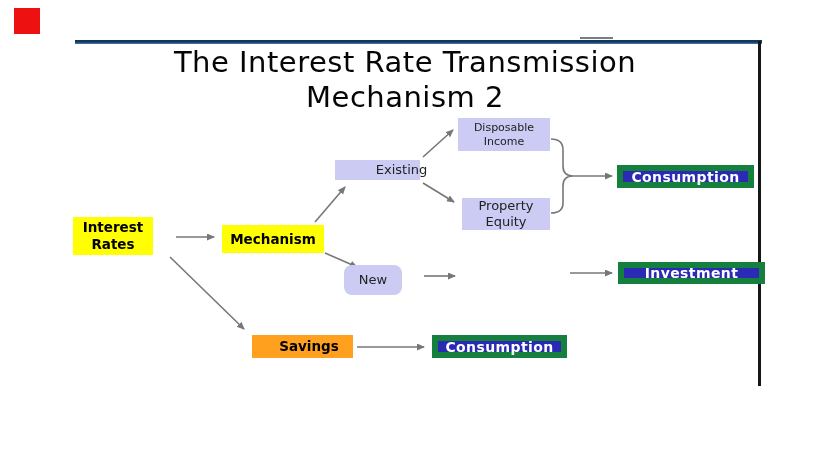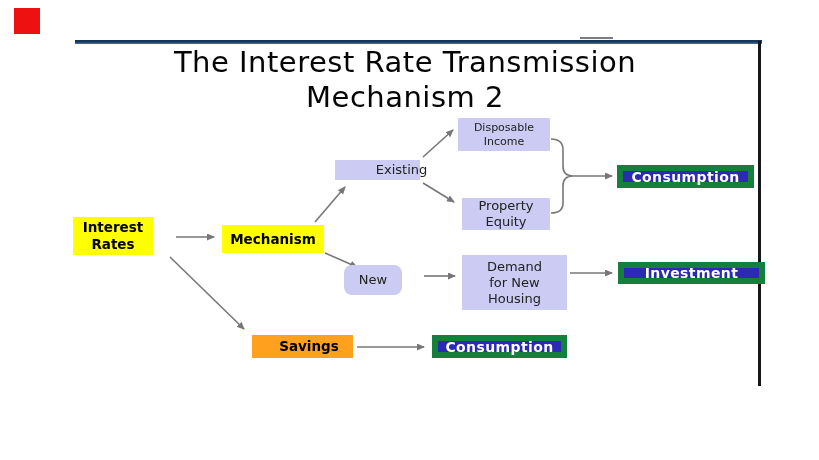--- a/index.html
+++ b/index.html
@@ -88,25 +88,20 @@
   <div class="node n-lav" style="left:462px;top:198px;width:88px;height:32px;">
     <span class="lbl">Property
 Equity</span>
   </div>
 
   <div class="node n-lav-sm" style="left:458px;top:118px;width:92px;height:33px;">
     <span class="lbl">Disposable
 Income</span>
   </div>
 
-  <div class="node n-lav" style="left:462px;top:255px;width:105px;height:55px;">
-    <span class="lbl">Demand
-for New
-Housing</span>
-  </div>
 
   <div class="node n-navy" style="left:617px;top:165px;width:137px;height:23px;">
     <span class="lbl">Consumption</span>
   </div>
 
   <div class="node n-navy" style="left:618px;top:262px;width:147px;height:22px;">
     <span class="lbl">Investment</span>
   </div>
 
   <div class="node n-navy" style="left:432px;top:335px;width:135px;height:23px;">

